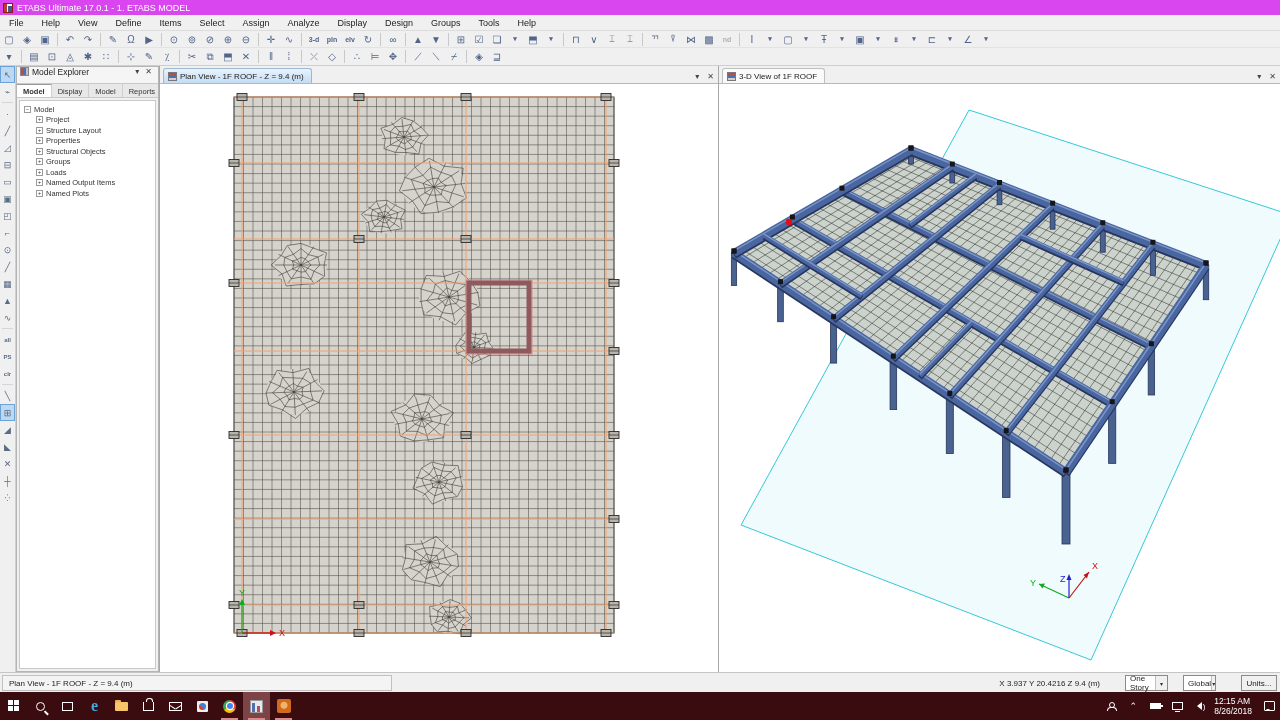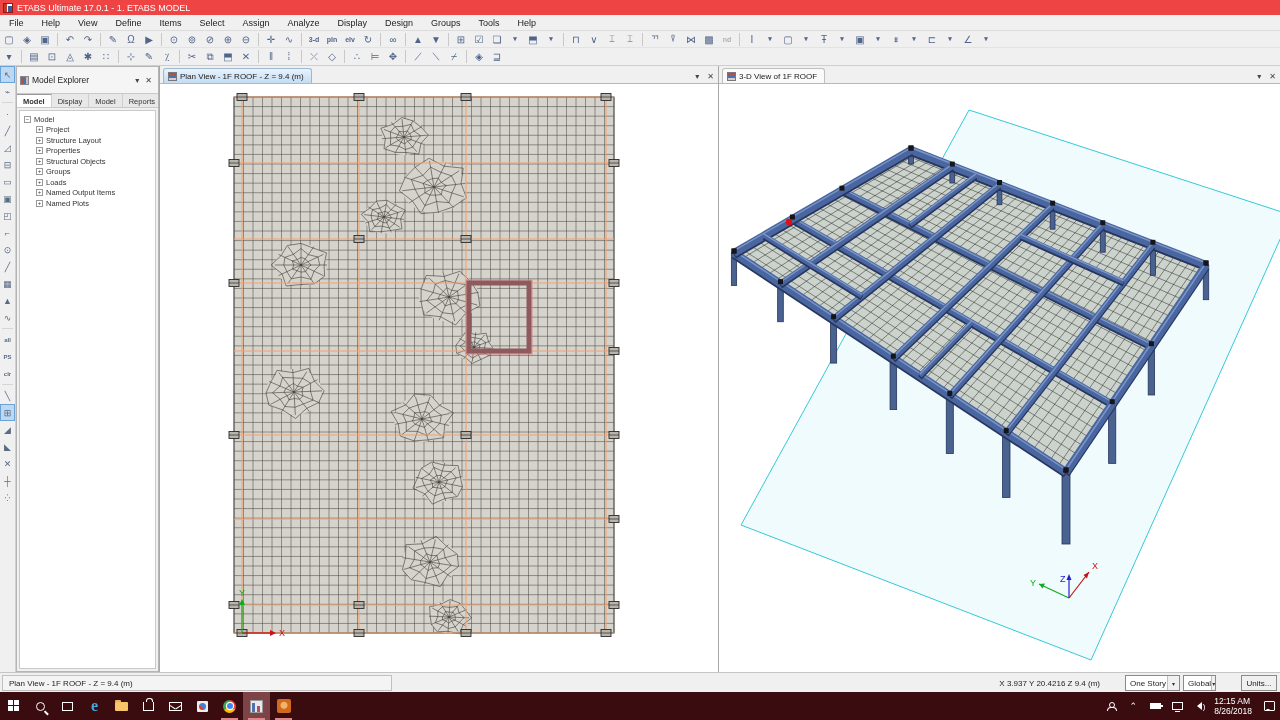--- a/index.html
+++ b/index.html
@@ -1,20 +1,20 @@
 <!DOCTYPE html>
 <html><head>
 <meta charset="utf-8">
 <style>
   * { margin:0; padding:0; box-sizing:border-box; }
   html,body { width:1280px; height:720px; overflow:hidden; font-family:"Liberation Sans",sans-serif; background:#f0f0f0; }
   #stage { position:relative; width:1280px; height:720px; }
 
   
-  #titlebar { position:absolute; left:0; top:0; width:1280px; height:15px; background:#ef4444; color:#fff;
+  #titlebar { position:absolute; left:0; top:0; width:1280px; height:15px; background:#d946ef; color:#fff;
               display:flex; align-items:center; font-size:9px; }
   #app-icon { width:10px; height:10px; margin:0 4px 0 3px; background:#fff;
               box-shadow: inset 0 0 0 1px #8b1f14; position:relative; }
   #app-icon:before{content:""; position:absolute; left:1px; top:1px; width:3px; height:8px; background:#c0392b;}
   #app-icon:after{content:""; position:absolute; left:5px; top:3px; width:4px; height:6px; background:#3a5a9c;}
 
   
   #menubar { position:absolute; left:0; top:15px; width:1280px; height:16px; background:#f0f0f0;
              border-bottom:1px solid #dcdcdc; display:flex; align-items:center; font-size:9px; color:#222; }
   .menu-item { padding:0 9px; height:100%; display:flex; align-items:center; cursor:default; }
@@ -34,21 +34,21 @@
                border-right:1px solid #d0d0d0; display:flex; flex-direction:column; align-items:center; }
   .ls-btn { width:15px; height:17px; display:flex; align-items:center; justify-content:center;
             font-size:9px; color:#5a6b84; }
   .ls-btn.hl { background:#bcd8f2; box-shadow:inset 0 0 0 1px #6ba3d6; }
   .ls-btn.txt { font-size:6px; font-weight:bold; }
   .ls-sep { width:11px; height:1px; background:#d5d5d5; margin:2px 0; }
 
   
   #explorer { position:absolute; left:16px; top:66px; width:143px; height:606px; background:#f0f0f0;
               border:1px solid #b5b5b5; display:flex; flex-direction:column; }
-  #explorer-header { height:27px; display:flex; align-items:center; background:#f5f5f5;
+  #explorer-header { height:17px; display:flex; background:#f5f5f5;
                      border-bottom:1px solid #c9c9c9; font-size:8.5px; color:#222; padding:0 3px; }
   .mini-model-ic { width:9px; height:9px; margin-right:3px; background:
       linear-gradient(90deg,#b05050 0 3px,#5070b0 3px 6px,#c0c0c0 6px 9px); box-shadow:inset 0 0 0 1px #888; }
   .hdr-sp { flex:1; }
   .hdr-btn { font-size:8px; color:#444; padding:0 3px; }
   #explorer-tabs { height:14px; display:flex; font-size:7.5px; color:#333; background:#e8e8e8;
                    border-bottom:1px solid #c9c9c9; }
   .ex-tab { padding:1px 6px 0; border-right:1px solid #cfcfcf; display:flex; align-items:center; }
   .ex-tab.active { background:#fff; border-top:1px solid #9a9a9a; font-weight:bold; }
   #explorer-tree { flex:1; background:#fff; margin:2px; border:1px solid #c9c9c9; padding:3px 0 0 4px;
@@ -80,21 +80,21 @@
                border-top:1px solid #c5c5c5; font-size:8px; color:#222; }
   #status-left { position:absolute; left:2px; top:2px; width:390px; height:16px; border:1px solid #c0c0c0;
                  background:#f4f4f4; display:flex; align-items:center; padding-left:6px; }
   #status-coords { position:absolute; left:930px; top:2px; width:170px; height:16px;
                    display:flex; align-items:center; justify-content:flex-end; }
   .status-combo { position:absolute; top:2px; height:16px; background:#fff; border:1px solid #8a8a8a;
                   display:flex; align-items:center; font-size:8px; }
   .status-combo .val { flex:1; padding-left:4px; }
   .status-combo .arr { width:12px; height:100%; border-left:1px solid #c0c0c0; display:flex;
                        align-items:center; justify-content:center; font-size:6px; color:#333; background:#f0f0f0; }
-  #combo-story { left:1125px; width:55px; }
+  #combo-story { left:1125px; width:43px; }
   #combo-coordsys { left:1183px; width:33px; }
   #units-btn { position:absolute; left:1241px; top:2px; width:36px; height:16px; background:#f0f0f0;
                border:1px solid #8a8a8a; font-size:8px; display:flex; align-items:center; justify-content:center; }
 
   
   #taskbar { position:absolute; left:0; top:692px; width:1280px; height:28px; background:#3a0c10;
              display:flex; align-items:center; }
   .tb-ico { width:27px; height:28px; display:flex; align-items:center; justify-content:center; position:relative; }
   .tb-ico.app-active { background:#7d4347; }
   .tb-ico.running:after { content:""; position:absolute; left:5px; right:5px; bottom:0; height:2px; background:#d88; }

